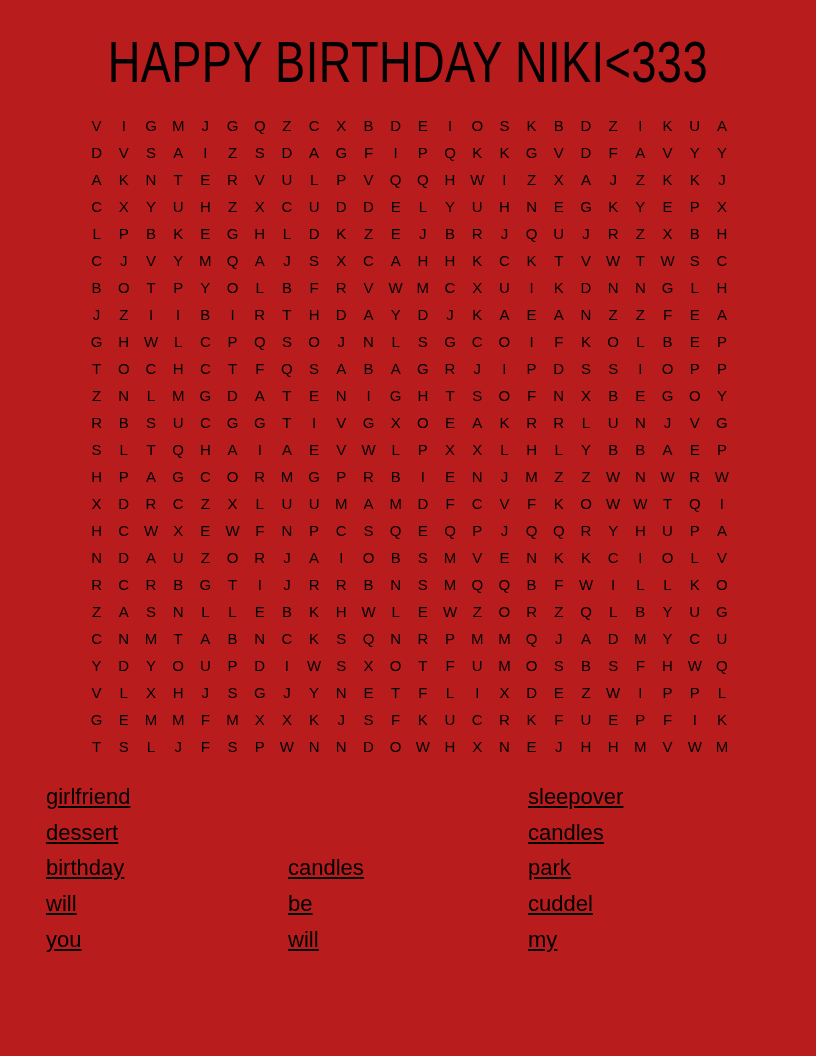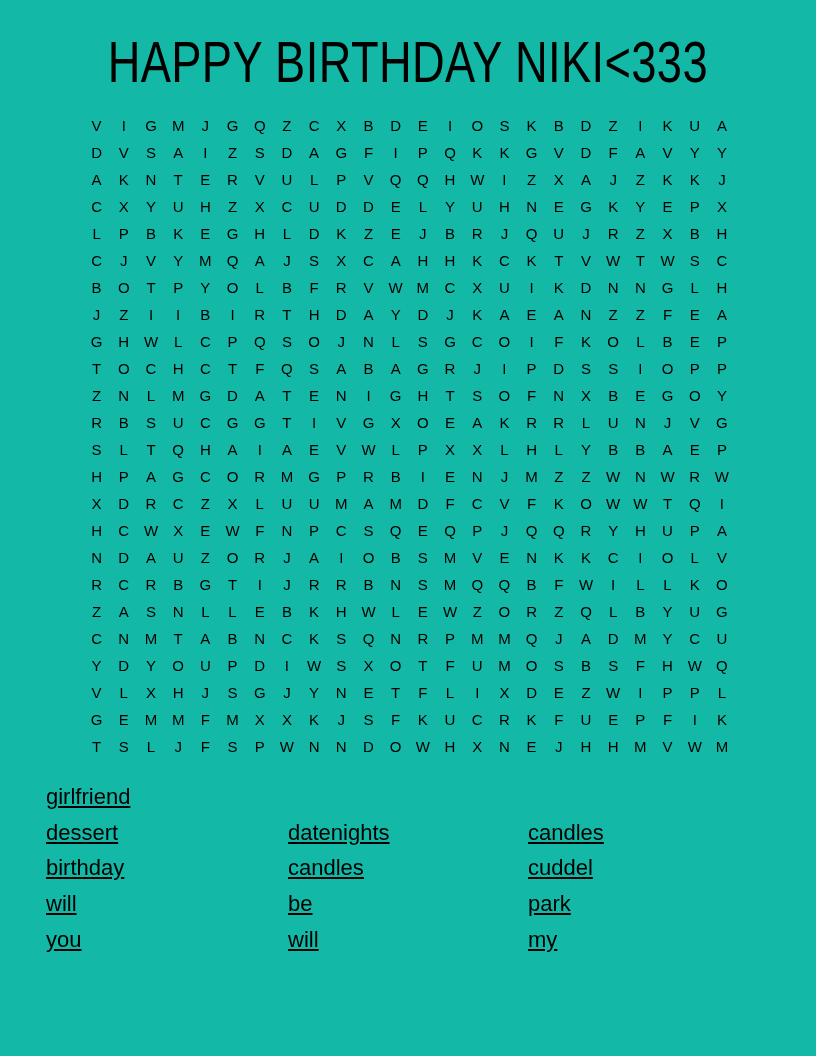--- a/index.html
+++ b/index.html
@@ -11,21 +11,21 @@
     width: 816px;
     height: 1056px;
     font-family: "Liberation Sans", sans-serif;
     color: #000000;
     position: relative;
     overflow: hidden;
   }
   .page {
     position: absolute;
     inset: 0;
-    background: #14b8a6;
+    background: #b91c1c;
     padding-left: 20px;
   }
   .title {
     position: absolute;
     top: 28px;
     left: 0;
     width: 816px;
     margin: 0;
     text-align: center;
     font-size: 58px;
@@ -664,26 +664,26 @@
 
   <div class="words">
     <div class="word-col">
         <div class="word">girlfriend</div>
         <div class="word">dessert</div>
         <div class="word">birthday</div>
         <div class="word">will</div>
         <div class="word">you</div>
       </div>
     <div class="word-col">
-        <div class="word">datenights</div>
         <div class="word">candles</div>
         <div class="word">be</div>
         <div class="word">will</div>
       </div>
     <div class="word-col">
+        <div class="word">sleepover</div>
         <div class="word">candles</div>
+        <div class="word">park</div>
         <div class="word">cuddel</div>
-        <div class="word">park</div>
         <div class="word">my</div>
       </div>
   </div>
 
 </div>
 
 </body></html>

